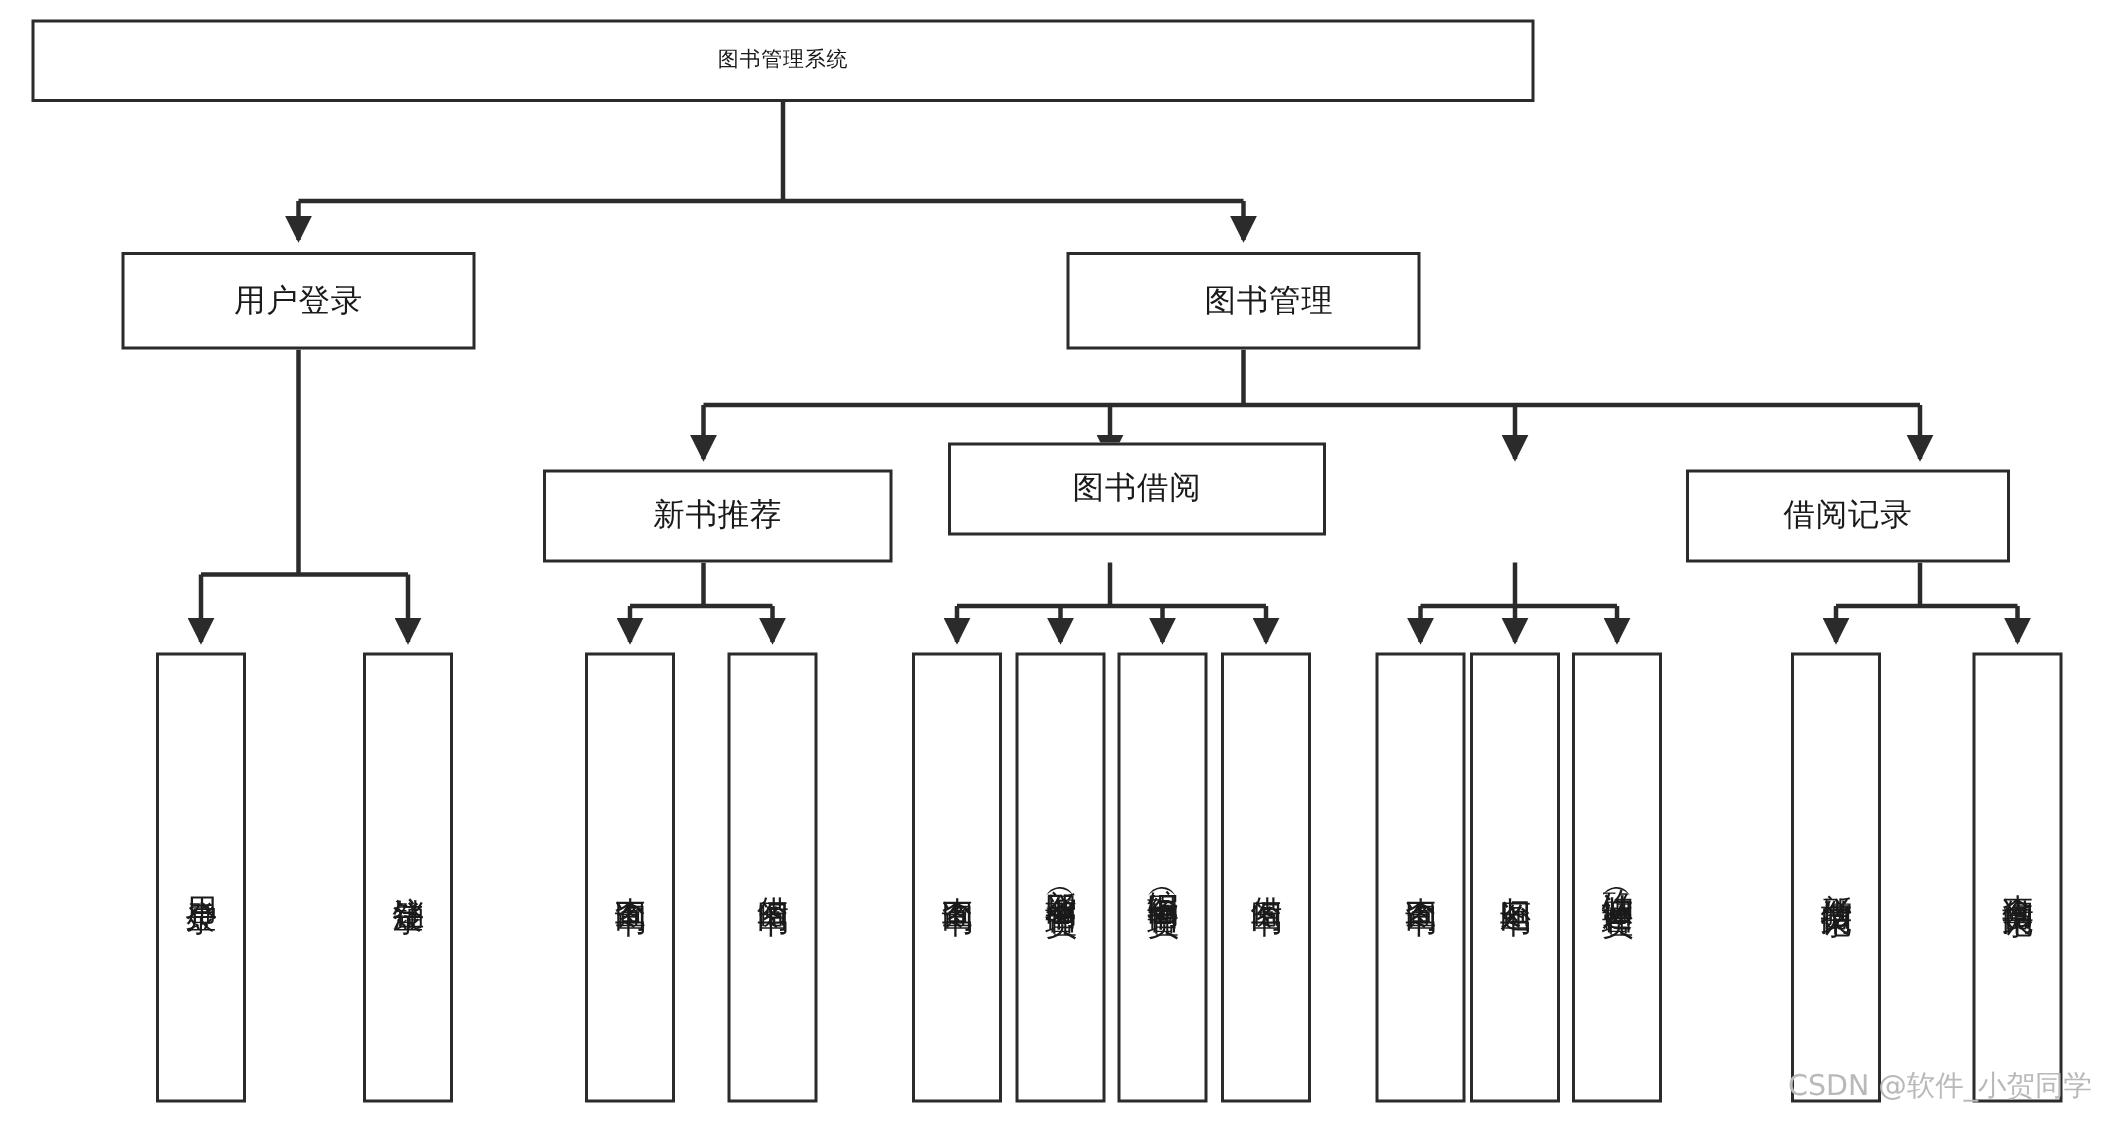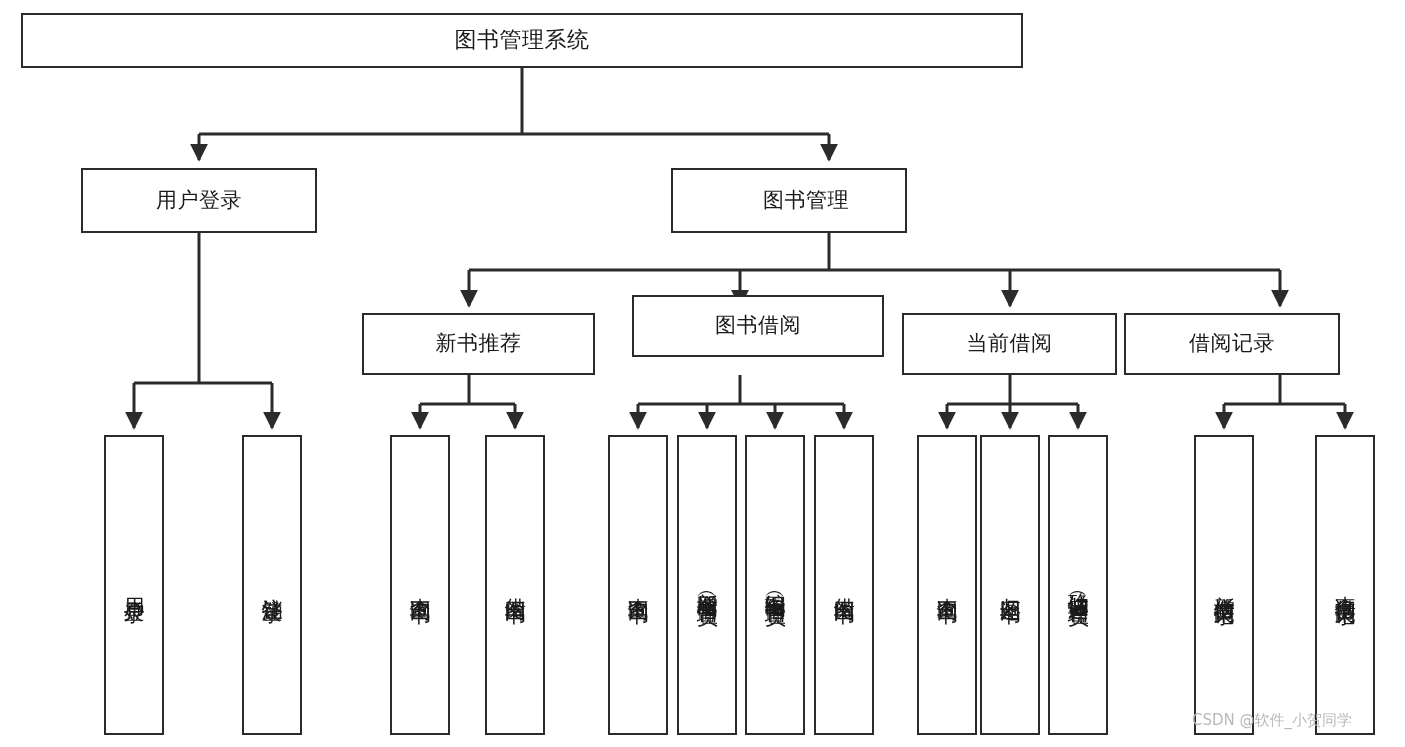--- a/index.html
+++ b/index.html
@@ -34,39 +34,39 @@
     display:block;
     text-align:center;
     letter-spacing:0.5px;
   }
   
   .node.h .label{
     font-size:21px;
     line-height:1.2;
     white-space:nowrap;
   }
-  .node.root .label{font-size:22px;}
+  .node.root .label{font-size:14px;}
   
   .node.v{
     padding:6px 2px;
   }
   .node.v .label{
     writing-mode:vertical-rl;
     text-orientation:upright;
     -webkit-text-orientation:upright;
     font-size:21px;
     line-height:1.08;
     letter-spacing:2px;
     max-height:284px;
     white-space:nowrap;
   }
   #watermark{
     position:absolute;
     left:1192px;top:711px;
-    font-size:15px;
+    font-size:19px;
     color:#b9b9b9;
     white-space:nowrap;
     z-index:3;
     font-family:"DejaVu Sans","Liberation Sans",sans-serif;
   }
 </style>
 </head>
 <body>
 
 <div id="diagram">
@@ -121,32 +121,29 @@
     </g>
   </svg>
 
   <div class="node h root" style="left:21px;top:13px;width:1002px;height:55px;">
     <span class="label">图书管理系统</span>
   </div>
 
   <div class="node h" style="left:81px;top:168px;width:236px;height:65px;">
     <span class="label">用户登录</span>
   </div>
-  <div class="node h" style="left:671px;top:168px;width:236px;height:65px;padding-left:34px;">
+  <div class="node h" style="left:711px;top:168px;width:236px;height:65px;padding-left:34px;">
     <span class="label">图书管理</span>
   </div>
 
   <div class="node h" style="left:362px;top:313px;width:233px;height:62px;">
     <span class="label">新书推荐</span>
   </div>
   <div class="node h" style="left:632px;top:295px;width:252px;height:62px;">
     <span class="label">图书借阅</span>
-  </div>
-  <div class="node h" style="left:902px;top:313px;width:215px;height:62px;">
-    <span class="label">当前借阅</span>
   </div>
   <div class="node h" style="left:1124px;top:313px;width:216px;height:62px;">
     <span class="label">借阅记录</span>
   </div>
 
   <div class="node v" style="left:104px;top:435px;width:60px;height:300px;">
     <span class="label">用户登录</span>
   </div>
   <div class="node v" style="left:242px;top:435px;width:60px;height:300px;">
     <span class="label">注销登录</span>

